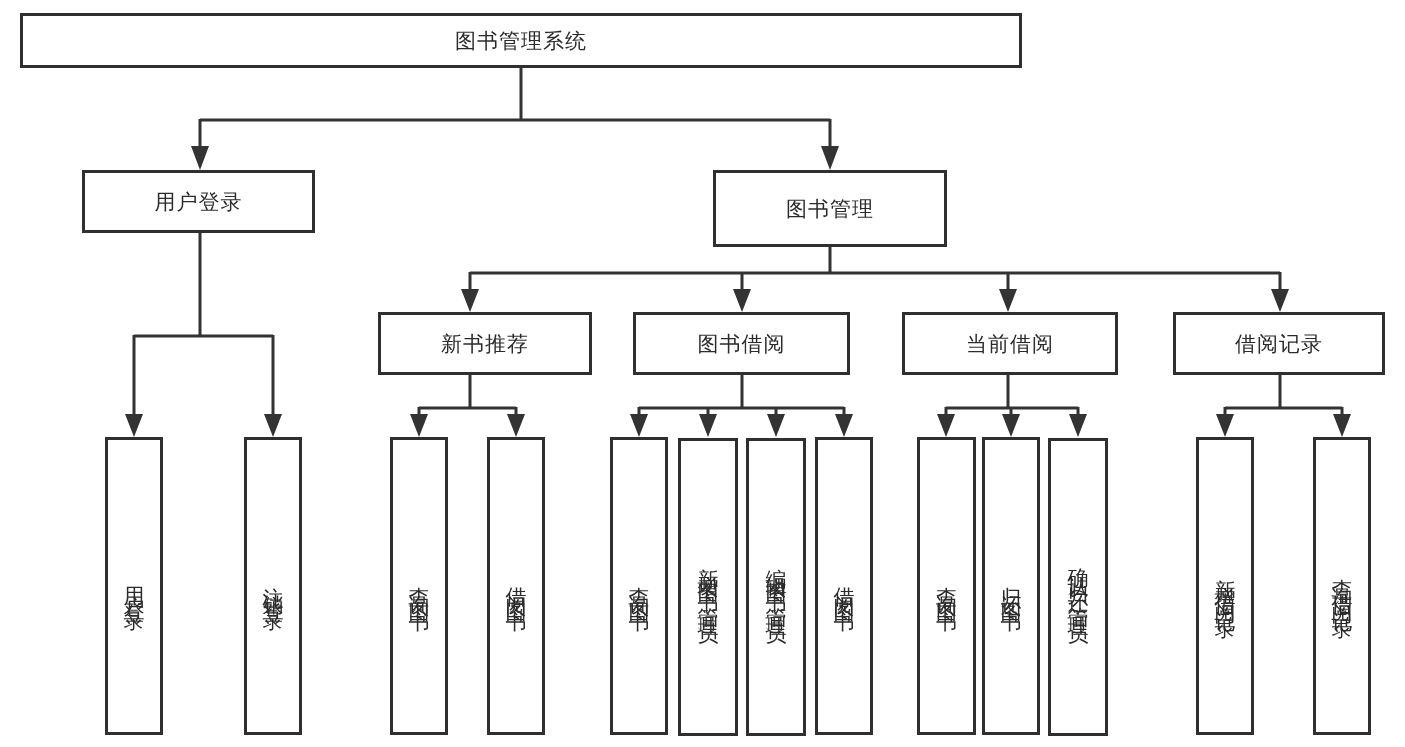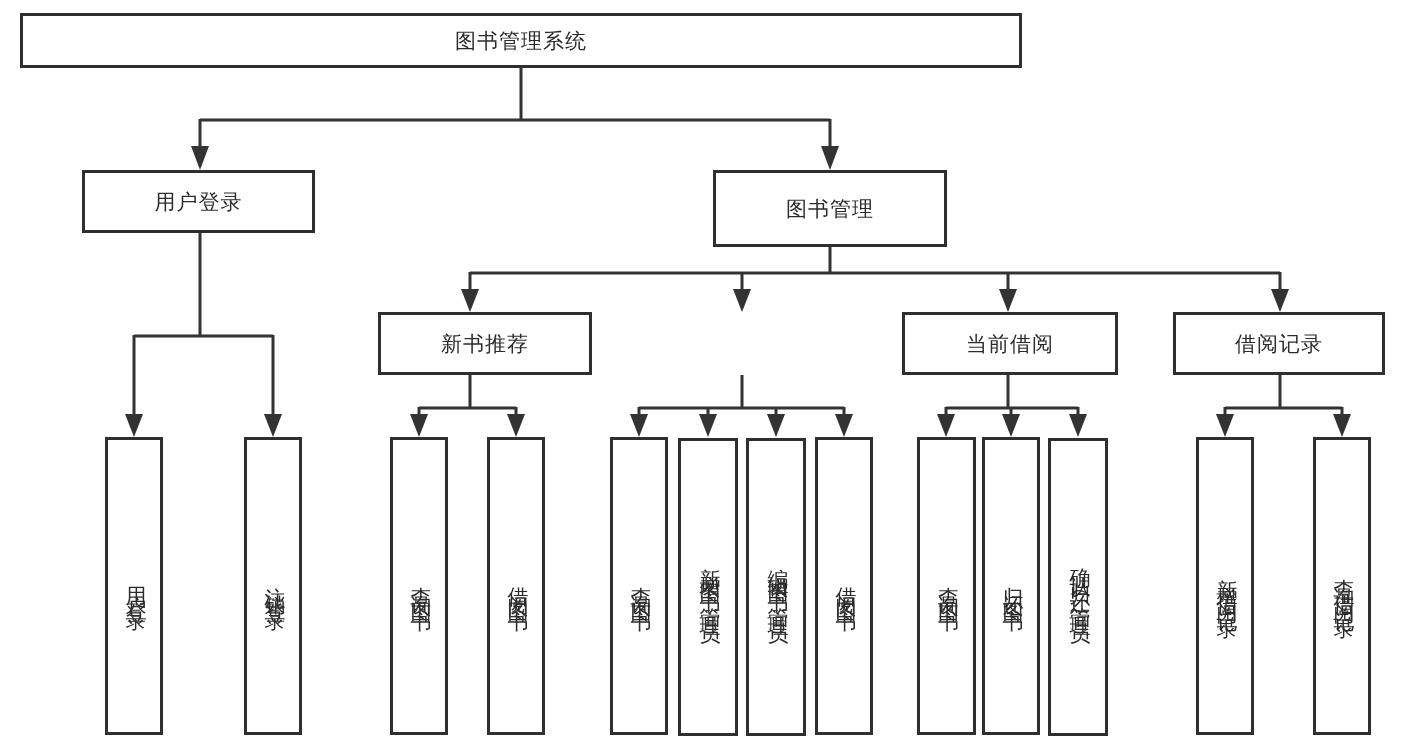--- a/index.html
+++ b/index.html
@@ -1,18 +1,18 @@
 <!DOCTYPE html>
 <html><head>
 <meta charset="utf-8">
 <style>
   html,body{margin:0;padding:0;background:#ffffff;}
   .canvas{
     position:relative;width:1405px;height:747px;background:#ffffff;overflow:hidden;
-    font-family:Liberation Mono, monospace;
+    font-family:Liberation Serif, serif;
   }
   .connectors{position:absolute;left:0;top:0;z-index:1;}
   .box{
     position:absolute;box-sizing:border-box;background:#ffffff;
     border:3px solid #2f2f2f;color:#2b2b2b;
     display:flex;align-items:center;justify-content:center;
     font-size:21px;letter-spacing:1px;z-index:2;
   }
   .leaf{z-index:2;}
   .vtext{
@@ -76,20 +76,23 @@
   <div class="box" style="left:82px;top:170px;width:233px;height:63px">
     <span>用户登录</span>
   </div>
   <div class="box" style="left:713px;top:170px;width:234px;height:77px">
     <span>图书管理</span>
   </div>
 
   <div class="box" style="left:378px;top:312px;width:214px;height:63px">
     <span>新书推荐</span>
   </div>
+  <div class="box" style="left:633px;top:312px;width:217px;height:63px">
+    <span>图书借阅</span>
+  </div>
   <div class="box" style="left:902px;top:312px;width:216px;height:63px">
     <span>当前借阅</span>
   </div>
   <div class="box" style="left:1173px;top:312px;width:212px;height:63px">
     <span>借阅记录</span>
   </div>
 
   <div class="box leaf" style="left:105px;top:437px;width:58px;height:298px">
     <span class="vtext">用户登录</span>
   </div>

